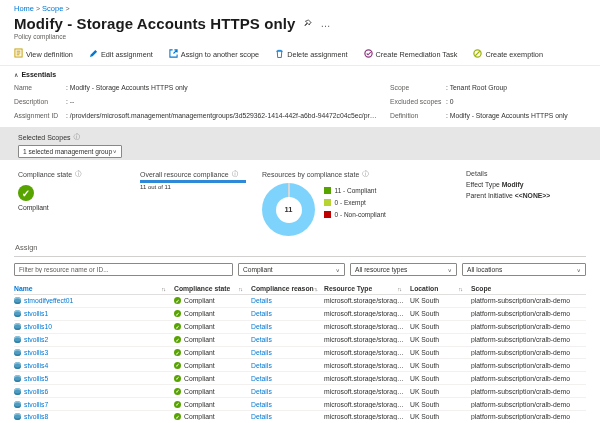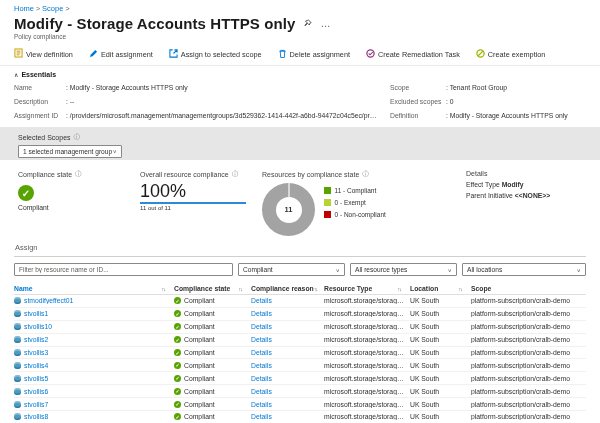--- a/index.html
+++ b/index.html
@@ -51,21 +51,21 @@
   .card-label { font-size:7px; color:#444; display:flex; align-items:center; gap:3px; white-space:nowrap; }
   .col-state { width:122px; flex:0 0 auto; }
   .check-circle { width:16px; height:16px; border-radius:50%; background:#57a300; color:#fff; display:flex; align-items:center; justify-content:center; font-size:10px; font-weight:700; margin:6px 0 3px 0; }
   .state-text { font-size:6.8px; color:#323130; }
   .col-overall { width:122px; flex:0 0 auto; }
   .pct { font-size:18px; font-weight:400; color:#1b1b1b; margin-top:3px; line-height:1.05; }
   .pct-bar { width:106px; height:2.5px; background:#2e8ad8; margin-top:1px; }
   .pct-detail { font-size:6px; color:#323130; margin-top:1px; }
   .col-chart { width:200px; flex:0 0 auto; }
   .chart-wrap { display:flex; gap:9px; margin-top:4px; }
-  .donut { position:relative; width:53px; height:53px; border-radius:50%; background:#a3a3a3; display:flex; align-items:center; justify-content:center; flex:0 0 auto; }
+  .donut { position:relative; width:53px; height:53px; border-radius:50%; background:#7dd3fc; display:flex; align-items:center; justify-content:center; flex:0 0 auto; }
   .donut-notch { position:absolute; top:0; left:50%; width:2px; height:14px; margin-left:-1px; background:#d8d8d8; }
   .donut-hole { width:26px; height:26px; border-radius:50%; background:#fff; display:flex; align-items:center; justify-content:center; font-size:7.5px; font-weight:700; color:#323130; z-index:1; }
   .legend { display:flex; flex-direction:column; gap:5px; margin-top:4px; }
   .legend-item { display:flex; align-items:center; gap:4px; font-size:6.5px; color:#323130; white-space:nowrap; }
   .swatch { width:6.5px; height:6.5px; flex:0 0 auto; }
   .col-details { flex:1 1 auto; padding-left:4px; }
   .det-title { font-size:7px; color:#444; }
   .det-line { font-size:6.8px; color:#323130; margin-top:4px; white-space:nowrap; }
   .det-line b { font-weight:700; }
 
@@ -132,21 +132,21 @@
       <span><svg width="9" height="9" viewBox="0 0 10 10">
             <path d="M1 9l1-3 5-5 2 2-5 5-3 1z" fill="#0078d4"></path>
           </svg></span>
       <span>Edit assignment</span>
     </div>
     <div class="tb-item">
       <span><svg width="9" height="9" viewBox="0 0 10 10">
             <path d="M4 1H1v8h8V6" fill="none" stroke="#0078d4" stroke-width="1.2"></path>
             <path d="M5 5L9 1M6 1h3v3" fill="none" stroke="#0078d4" stroke-width="1.2"></path>
           </svg></span>
-      <span>Assign to selected scope</span>
+      <span>Assign to another scope</span>
     </div>
     <div class="tb-item">
       <span><svg width="9" height="9" viewBox="0 0 10 10">
             <path d="M1.5 2.5h7M3 2.5V1.5h4v1M2.5 2.5l.5 7h4l.5-7" fill="none" stroke="#0078d4" stroke-width="1"></path>
           </svg></span>
       <span>Delete assignment</span>
     </div>
     <div class="tb-item">
       <span><svg width="9" height="9" viewBox="0 0 10 10">
             <circle cx="5" cy="5" r="4" fill="none" stroke="#8e3a80" stroke-width="1.4"></circle>
@@ -227,21 +227,20 @@
       </div>
       <div class="check-circle">✓</div>
       <div class="state-text">Compliant</div>
     </div>
 
     <div class="col-overall">
       <div class="card-label">
         <span>Overall resource compliance</span>
         <span class="info"></span>
       </div>
-      <div class="pct">100%</div>
       <div class="pct-bar"></div>
       <div class="pct-detail">11 out of 11</div>
     </div>
 
     <div class="col-chart">
       <div class="card-label">
         <span>Resources by compliance state</span>
         <span class="info"></span>
       </div>
       <div class="chart-wrap">

